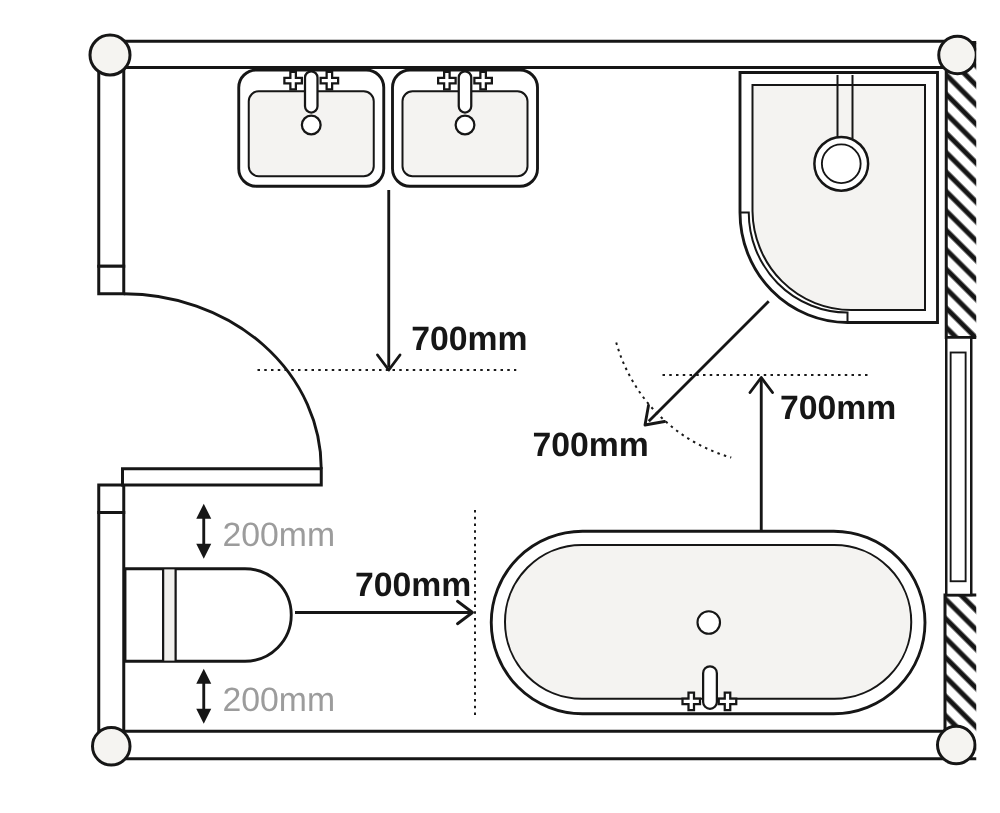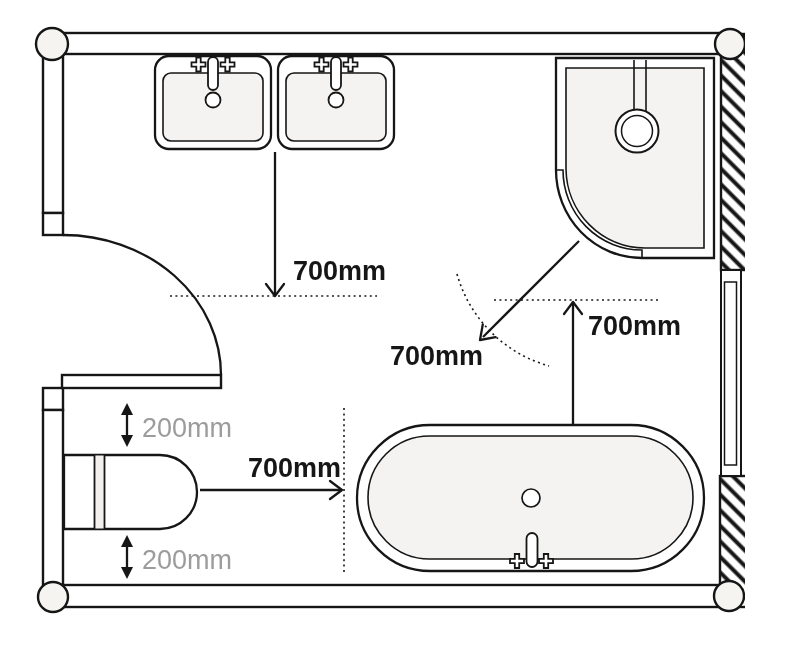--- a/index.html
+++ b/index.html
@@ -1,16 +1,16 @@
 <!DOCTYPE html>
 <html><head>
 <meta charset="utf-8">
 <style>
   html,body{margin:0;padding:0;background:#ffffff;}
-  .stage{width:745px;height:650px;position:relative;background:#ffffff;overflow:hidden;}
+  .stage{width:745px;height:650px;position:relative;background:#ffffff;overflow:hidden;margin-left:36px;}
   svg{display:block;}
   .dim-label{font:700 27px "Liberation Sans", sans-serif;fill:#161616;}
   .dim-label--muted{font:400 27px "Liberation Sans", sans-serif;fill:#9c9c9c;}
   .wall{fill:#ffffff;stroke:#161616;stroke-width:2.4;}
   .fixture{fill:#ffffff;stroke:#161616;stroke-width:2.3;}
   .fixture-inner{fill:#f4f3f1;stroke:#161616;stroke-width:1.6;}
   .thinline{fill:none;stroke:#161616;stroke-width:1.6;}
   .tapware{fill:#ffffff;stroke:#161616;stroke-width:1.8;}
   .arrow-shaft{fill:none;stroke:#161616;stroke-width:2.3;}
   .arrow-chevron{fill:none;stroke:#161616;stroke-width:2.3;stroke-linecap:round;stroke-linejoin:round;}

